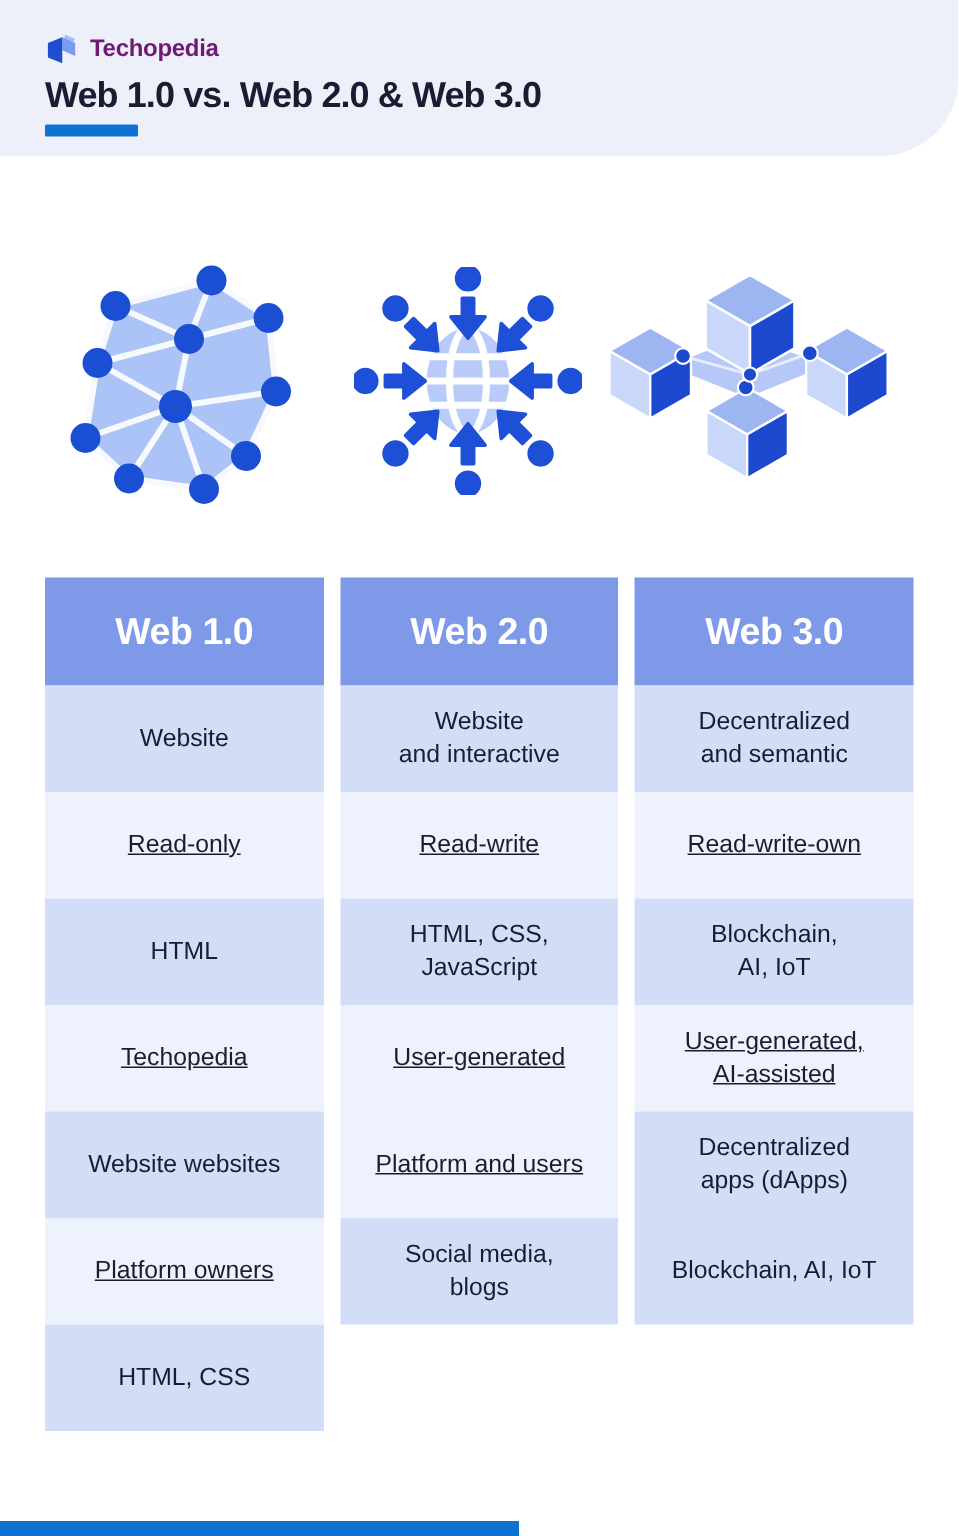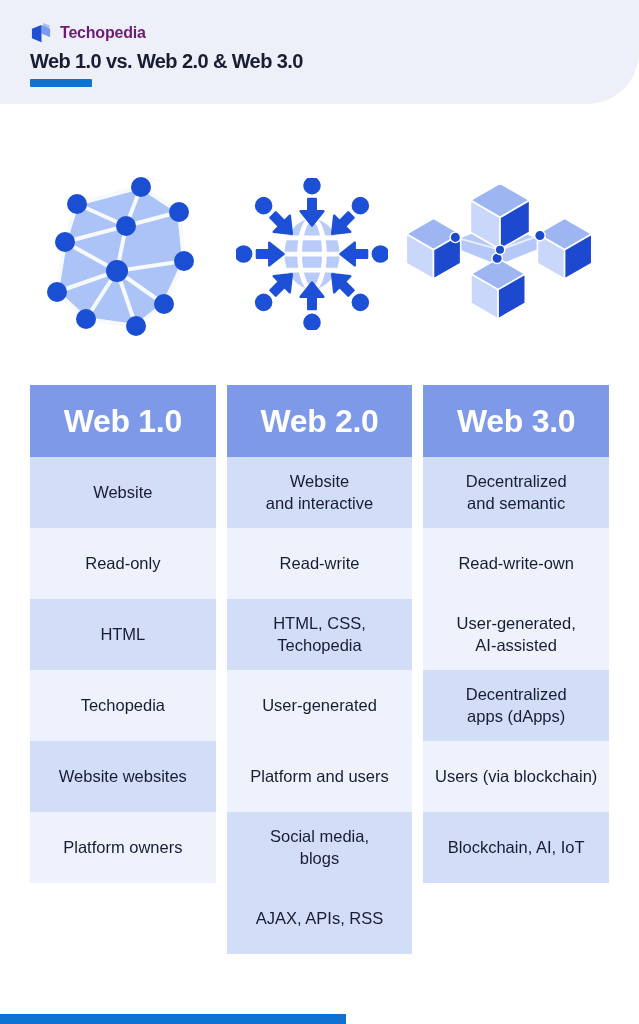--- a/index.html
+++ b/index.html
@@ -10,44 +10,44 @@
   
   .hero{
     position:absolute;top:0;left:0;width:639px;height:104px;box-sizing:border-box;
     background:var(--header-band-bg,#edf0f8);
     border-radius:0 0 52px 0;
     padding:22px 30px 0 30px;
   }
   .logo{display:flex;align-items:center;gap:7px;height:22px;}
   .logo-text{font-size:16px;font-weight:700;color:#701a75;letter-spacing:-0.2px;}
   .title{
-    margin:7px 0 0 0;font-size:20px;font-weight:800;color:var(--text-dark,#161a2e);
+    margin:7px 0 0 0;font-size:24px;font-weight:800;color:var(--text-dark,#161a2e);
     letter-spacing:-0.6px;line-height:1.05;
   }
   .underline{width:62px;height:8px;background:var(--accent-blue,#0e72d3);margin-top:7px;border-radius:1px;}
   
   .icons{
     position:absolute;top:148px;left:0;width:639px;height:212px;box-sizing:border-box;
     display:flex;align-items:center;justify-content:space-between;padding:0 44px;
   }
   
   .table{position:absolute;top:385px;left:30px;right:30px;display:flex;gap:11px;}
   .col{flex:1;display:flex;flex-direction:column;min-width:0;}
   .th{
     height:72px;background:var(--table-header-bg,#7d99e8);color:#fff;
-    font-size:32px;font-weight:700;letter-spacing:-0.3px;
+    font-size:25px;font-weight:700;letter-spacing:-0.3px;
     display:flex;align-items:center;justify-content:center;
   }
   .td{
     height:71px;display:flex;align-items:center;justify-content:center;
     text-align:center;font-size:16.5px;font-weight:500;color:var(--text-dark,#191d33);
     white-space:pre-line;line-height:1.28;padding:0 4px;box-sizing:border-box;
   }
   .td.dark{background:var(--row-dark,#d2ddf8);}
-  .td.light{background:var(--row-light,#eef2fc);}
+  .td.light{background:var(--row-light,#eef2fc);text-decoration:underline;}
   
   .footer-bar{position:absolute;left:0;bottom:0;width:346px;height:10px;background:var(--accent-blue,#0e72d3);}
 </style>
 </head>
 <body>
 
 <div class="page">
 
   <header class="hero">
     <div class="logo">
@@ -182,43 +182,44 @@
 
   <section class="table">
       <div class="col">
         <div class="th">Web 1.0</div>
         <div class="td dark">Website</div>
         <div class="td light">Read-only</div>
         <div class="td dark">HTML</div>
         <div class="td light">Techopedia</div>
         <div class="td dark">Website websites</div>
         <div class="td light">Platform owners</div>
+        <div class="td dark">HTML, CSS</div>
       </div>
       <div class="col">
         <div class="th">Web 2.0</div>
         <div class="td dark">Website
 and interactive</div>
         <div class="td light">Read-write</div>
         <div class="td dark">HTML, CSS,
-Techopedia</div>
+JavaScript</div>
         <div class="td light">User-generated</div>
         <div class="td light">Platform and users</div>
         <div class="td dark">Social media,
 blogs</div>
-        <div class="td dark">AJAX, APIs, RSS</div>
       </div>
       <div class="col">
         <div class="th">Web 3.0</div>
         <div class="td dark">Decentralized
 and semantic</div>
         <div class="td light">Read-write-own</div>
+        <div class="td dark">Blockchain,
+AI, IoT</div>
         <div class="td light">User-generated,
 AI-assisted</div>
         <div class="td dark">Decentralized
 apps (dApps)</div>
-        <div class="td light">Users (via blockchain)</div>
         <div class="td dark">Blockchain, AI, IoT</div>
       </div>
     </section>
 
   <div class="footer-bar"></div>
 
 </div>
 
 </body></html>

